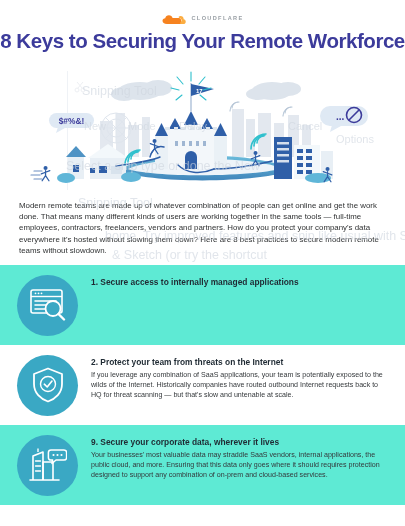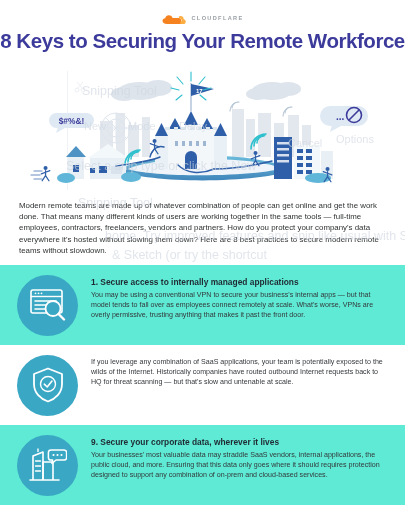--- a/index.html
+++ b/index.html
@@ -323,23 +323,23 @@
         <circle cx="354" cy="50" r="7.5" fill="none" stroke="#3c3b9b" stroke-width="1.6"></circle>
         <line x1="349" y1="55" x2="359" y2="45" stroke="#3c3b9b" stroke-width="1.6"></line>
       </g>
     </svg>
 
     <div class="ghost-layer">
       <span class="ghost lg" style="left:82px; top:19px;">Snipping Tool</span>
       <span class="ghost" style="left:84px; top:55px;">New</span>
       <span class="ghost" style="left:128px; top:55px;">Mode</span>
       <span class="ghost" style="left:179px; top:55px;">Delay</span>
-      <span class="ghost" style="left:288px; top:55px;margin-top:17px;">Cancel</span>
+      <span class="ghost" style="left:288px; top:55px;">Cancel</span>
       <span class="ghost" style="left:336px; top:68px;">Options</span>
-      <span class="ghost lg" style="left:66px; top:94px;">Select a snip type or click the New</span>
+      <span class="ghost lg" style="left:66px; top:94px;">Select a snip type or done the New</span>
       <svg style="position:absolute;left:74px;top:16px;opacity:0.5" width="12" height="12" viewBox="0 0 12 12">
         <circle cx="3" cy="9" r="2" fill="none" stroke="#dbdfe6" stroke-width="1"></circle>
         <circle cx="9" cy="9" r="2" fill="none" stroke="#dbdfe6" stroke-width="1"></circle>
         <path d="M3.5 7.5 L9 1 M8.5 7.5 L3 1" stroke="#dbdfe6" stroke-width="1"></path>
       </svg>
     </div>
   </div>
 
   <div style="position:absolute;left:0;top:186px;width:405px;height:90px;pointer-events:none;overflow:hidden;">
     <span class="ghost lg" style="left:78px; top:10px;">Snipping Tool</span>
@@ -363,33 +363,33 @@
             <line x1="5" y1="12" x2="26" y2="12"></line>
             <line x1="5" y1="16" x2="22" y2="16"></line>
             <line x1="5" y1="20" x2="16" y2="20"></line>
           </g>
           <circle cx="23" cy="19.5" r="7.5" fill="#3aa8c4" stroke="#ffffff" stroke-width="1.8"></circle>
           <line x1="28.5" y1="25" x2="34" y2="30.5" stroke="#ffffff" stroke-width="2.4" stroke-linecap="round"></line>
         </svg>
       </div>
       <div class="key-body">
         <h2 class="key-heading">1. Secure access to internally managed applications</h2>
-        <p class="key-para">You may be using a conventional VPN to secure your business's internal apps — but that model tends to fall over as employees connect remotely at scale. What's worse, VPNs are overly permissive, trusting anything that makes it past the front door.</p>
       </div>
     </div>
 
     <div class="key-section plain">
       <div class="key-icon">
         <svg width="32" height="36" viewBox="0 0 32 36">
           <path d="M16 1.5 L30 7 L30 17 C30 26 23.5 32 16 34.5 C8.5 32 2 26 2 17 L2 7 Z" fill="none" stroke="#ffffff" stroke-width="1.8" stroke-linejoin="round"></path>
           <circle cx="16" cy="17" r="7.5" fill="none" stroke="#ffffff" stroke-width="1.4"></circle>
           <path d="M12.3 17.2 L15.2 20 L20 14" fill="none" stroke="#ffffff" stroke-width="1.6" stroke-linecap="round" stroke-linejoin="round"></path>
         </svg>
       </div>
       <div class="key-body">
+        <h2 class="key-heading">2. Protect your team from threats on the Internet</h2>
         <p class="key-para">If you leverage any combination of SaaS applications, your team is potentially exposed to the wilds of the Internet. Historically companies have routed outbound Internet requests back to HQ for threat scanning — but that's slow and untenable at scale.</p>
       </div>
     </div>
 
     <div class="key-section shaded">
       <div class="key-icon">
         <svg width="38" height="34" viewBox="0 0 38 34">
 
           <path d="M4 32 L4 8 L14 4 L14 32" fill="none" stroke="#ffffff" stroke-width="1.6" stroke-linejoin="round"></path>
           <line x1="9" y1="4" x2="9" y2="0.5" stroke="#ffffff" stroke-width="1.4"></line>

